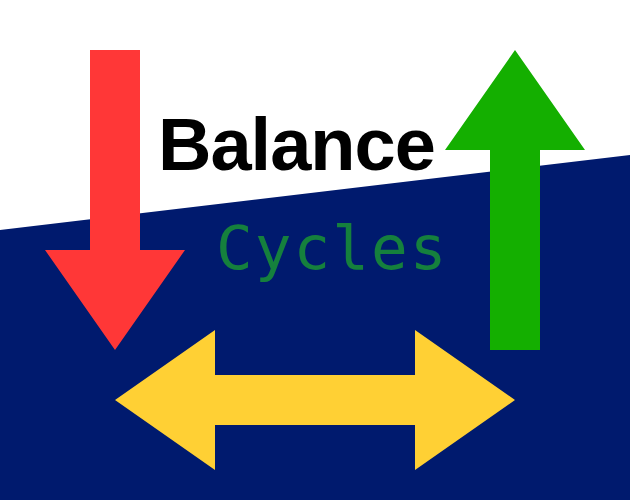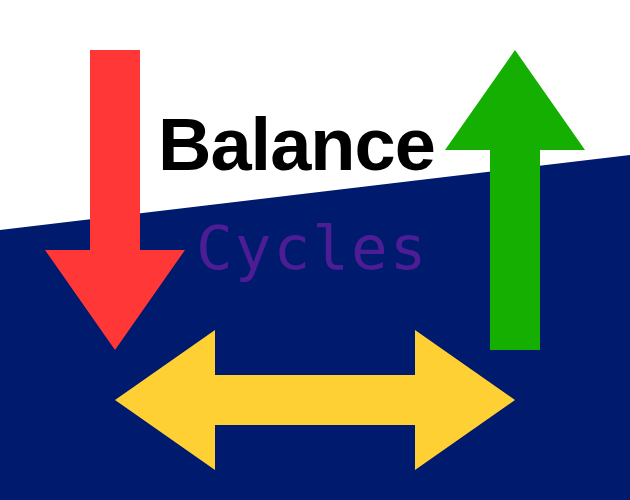--- a/index.html
+++ b/index.html
@@ -5,23 +5,23 @@
   html, body { margin: 0; padding: 0; }
   body { width: 630px; height: 500px; overflow: hidden; background: #ffffff; }
   .canvas { position: relative; width: 630px; height: 500px; }
   svg { position: absolute; left: 0; top: 0; }
   .title-balance {
     position: absolute; left: 158px; top: 100px;
     font-family: "Liberation Sans", sans-serif; font-weight: bold;
     font-size: 74px; line-height: 90px; color: #000000; letter-spacing: -1px;
   }
   .title-cycles {
-    position: absolute; left: 196px; top: 210px;
+    position: absolute; left: 216px; top: 210px;
     font-family: "DejaVu Sans Mono", monospace; font-weight: normal;
-    font-size: 61px; line-height: 76px; color: #4c1d95; letter-spacing: 2px;
+    font-size: 61px; line-height: 76px; color: #15803d; letter-spacing: 2px;
   }
 </style>
 </head>
 <body>
 
 <div class="canvas">
   <svg width="630" height="500" viewBox="0 0 630 500">
     <polygon points="0,230 630,155 630,500 0,500" fill="#001a6e"></polygon>
     <polygon points="90,50 140,50 140,250 185,250 115,350 45,250 90,250" fill="#ff3737"></polygon>
     <polygon points="490,350 540,350 540,150 585,150 515,50 445,150 490,150" fill="#14af00"></polygon>

